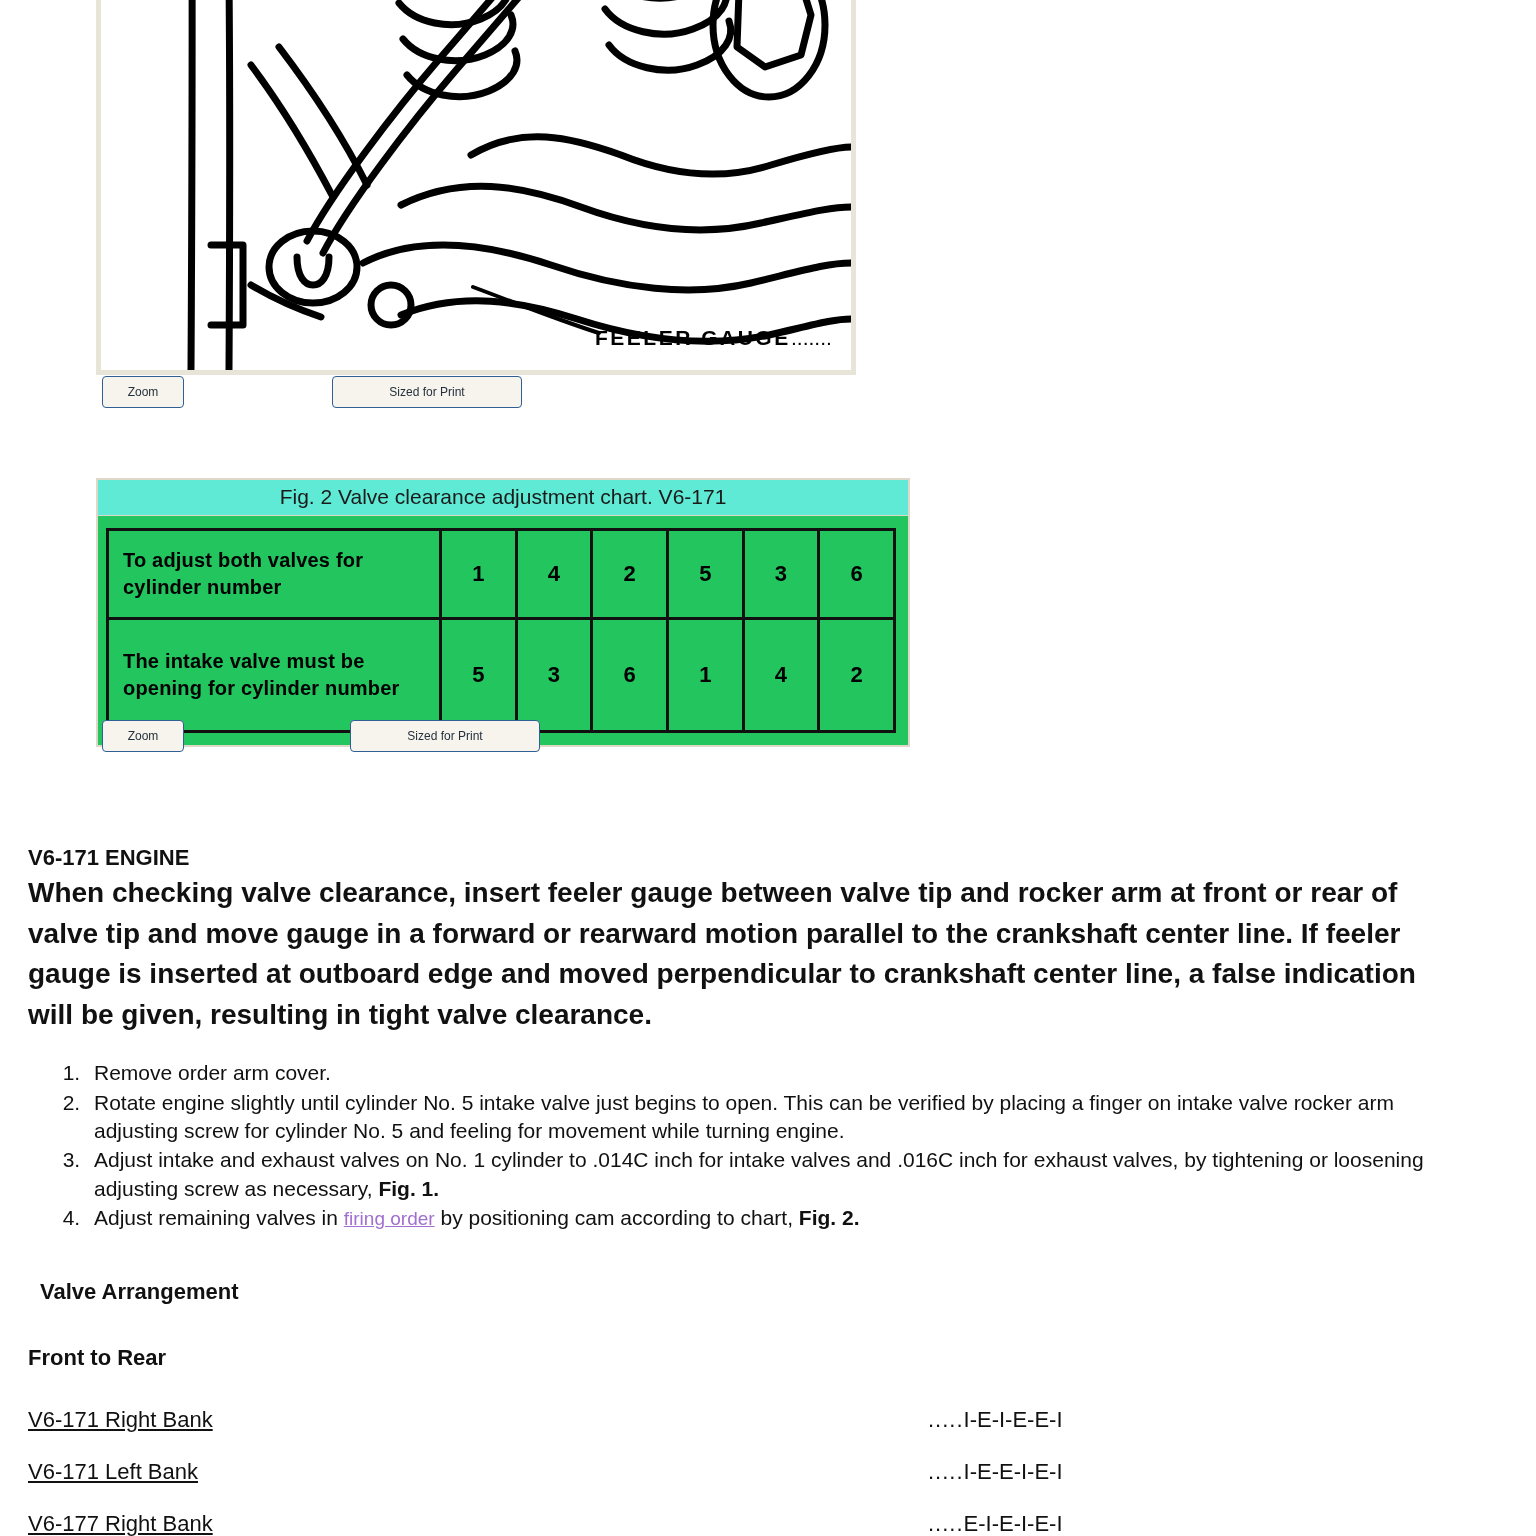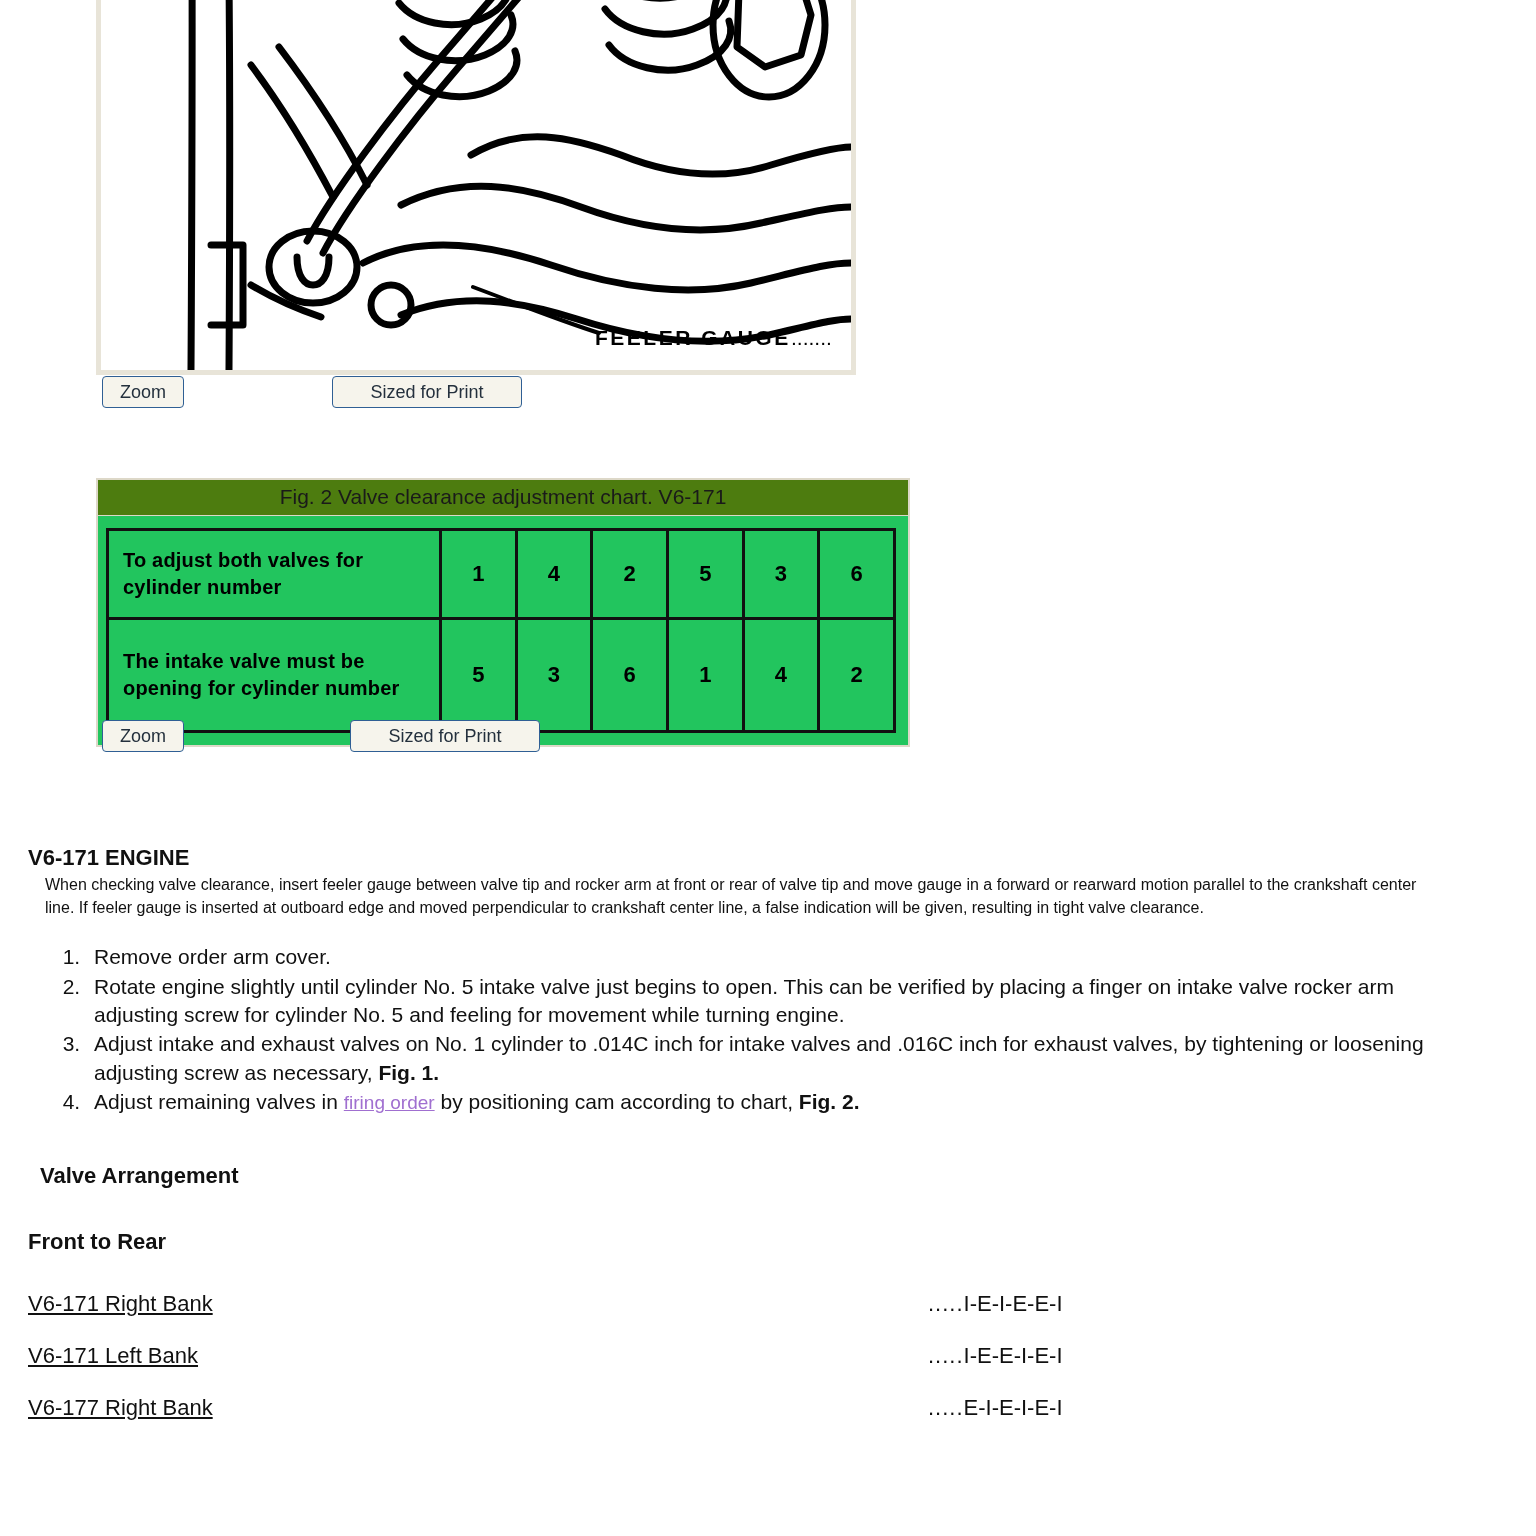--- a/index.html
+++ b/index.html
@@ -45,21 +45,21 @@
   .ui-btn {
     position: absolute;
     top: 0;
     height: 32px;
     box-sizing: border-box;
     background: #f6f4ec;
     border: 1px solid #2f5f94;
     border-radius: 4px;
     color: #24303d;
     font-family: "Liberation Sans", sans-serif;
-    font-size: 18px;
+    font-size: 12px;
     line-height: 30px;
     text-align: center;
     padding: 0 10px;
     cursor: pointer;
     user-select: none;
   }
   .ui-btn.zoom      { left: 6px;   width: 82px; }
   .ui-btn.printed1  { left: 236px; width: 190px; }
   .ui-btn.printed2  { left: 254px; width: 190px; }
 
@@ -67,21 +67,21 @@
   .fig2-wrap {
     position: absolute;
     left: 96px;
     top: 478px;
     width: 810px;
     border: 2px solid #ddd8c8;
     background: #ffffff;
     box-sizing: content-box;
   }
   .fig2-caption {
-    background: #4d7c0f;
+    background: #5eead4;
     color: #1a1a1a;
     font-size: 21px;
     text-align: center;
     padding: 5px 0 6px;
     font-family: "Liberation Sans", sans-serif;
     border-bottom: 1px solid #ddd8c8;
   }
   .fig2-body {
     padding: 12px 6px 12px 8px;
     background: #22c55e;
@@ -124,24 +124,24 @@
     font-size: 22px;
     font-weight: bold;
     margin: 0 0 46px 0;
   }
   .h-engine {
     font-size: 22px;
     font-weight: bold;
     margin: 0 0 2px 0;
   }
   .lead {
-    font-size: 16px;
-    font-weight: normal;
+    font-size: 28px;
+    font-weight: bold;
     line-height: 1.45;
-    margin: 0 0 24px 17px;
+    margin: 0 0 24px 0;
   }
   ol.steps {
     margin: 0 0 0 0;
     padding-left: 58px;
     font-size: 21px;
     line-height: 1.35;
   }
   ol.steps li { margin-bottom: 1px; padding-left: 8px; }
   ol.steps b { font-weight: bold; }
   a.firing {

